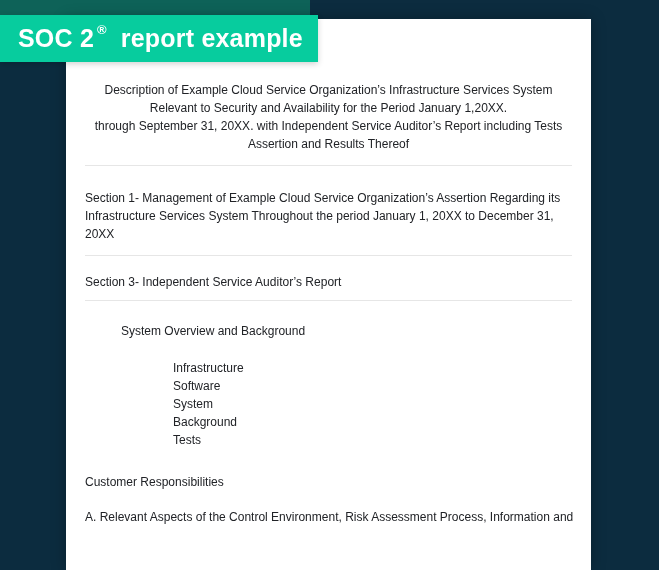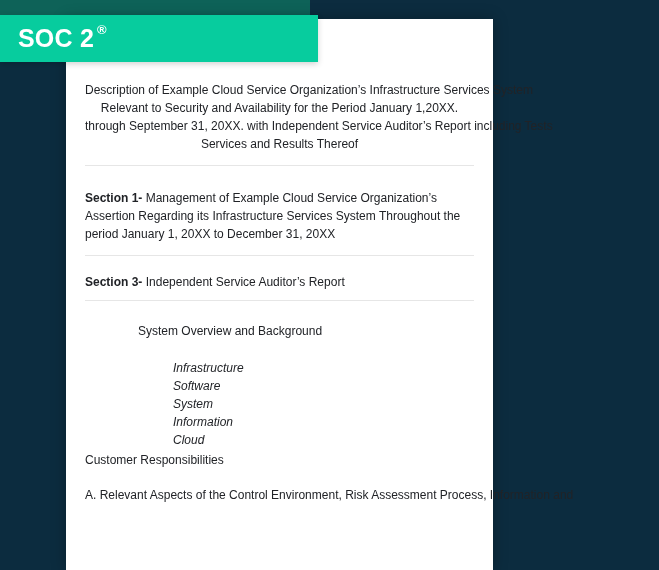--- a/index.html
+++ b/index.html
@@ -19,21 +19,21 @@
     overflow:hidden;
     font-family:"Liberation Sans","DejaVu Sans",sans-serif;
   }
   .top-strip{
     position:absolute;left:0;top:0;
     width:310px;height:15px;
     background:var(--accent-dark);
   }
   .page{
     position:absolute;left:66px;top:19px;
-    width:427px;height:551px;
+    width:525px;height:551px;
     background:var(--page-bg);
     box-shadow:0 0 14px rgba(0,0,0,0.28);
     padding:62px 19px 0 19px;
     color:var(--text);
     font-size:12px;
     line-height:18px;
   }
   .banner{
     position:absolute;left:0;top:15px;
     width:318px;height:47px;
@@ -60,74 +60,74 @@
   }
   .doc-title div{white-space:nowrap;}
   hr.divider{
     border:none;border-top:1px solid var(--divider);
     height:0;
   }
   .hr-1{margin-top:12px;}
   .hr-2{margin-top:12px;}
   .hr-3{margin-top:9px;}
   .section{font-weight:normal;}
-  .section .label{font-weight:bold;margin-top:44px;}
+  .section .label{font-weight:normal;margin-top:44px;}
   .sec-1{margin-top:23px;}
   .sec-2{margin-top:17px;}
   .sec-3{margin-top:20px;}
   .overview-heading{
     margin-top:21px;
-    margin-left:53px;
+    margin-left:36px;
   }
   .overview-list{
     margin-top:19px;
     margin-left:88px;
     list-style:none;
-    font-style:italic;
   }
-  .customer-resp{margin-top:2px;}
+  .customer-resp{margin-top:24px;}
   .truncated-line{margin-top:17px;white-space:nowrap;}
 </style>
 </head>
 <body>
 
 <div class="top-strip"></div>
 
 <div class="page">
 
   <div class="doc-title">
     <div>Description of Example Cloud Service Organization’s Infrastructure Services System</div>
     <div>Relevant to Security and Availability for the Period January 1,20XX.</div>
     <div>through September 31, 20XX. with Independent Service Auditor’s Report including Tests</div>
-    <div>Services and Results Thereof</div>
+    <div>Assertion and Results Thereof</div>
   </div>
 
   <hr class="divider hr-1">
 
   <p class="section sec-1"><span class="label">Section 1-</span><span> Management of Example Cloud Service Organization’s Assertion Regarding its Infrastructure Services System Throughout the period January 1, 20XX to December 31, 20XX</span></p>
 
   <hr class="divider hr-2">
 
   <p class="section sec-2"><span class="label">Section 3-</span><span> Independent Service Auditor’s Report</span></p>
 
   <hr class="divider hr-3">
 
 
   <div class="overview-heading">System Overview and Background</div>
 
   <ul class="overview-list">
     <li>Infrastructure</li>
     <li>Software</li>
     <li>System</li>
-    <li>Information</li>
-    <li>Cloud</li>
+    <li>Background</li>
+    <li>Tests</li>
   </ul>
 
   <div class="customer-resp">Customer Responsibilities</div>
 
   <div class="truncated-line">A. Relevant Aspects of the Control Environment, Risk Assessment Process, Information and</div>
 
 </div>
 
 <div class="banner">
   <span>SOC 2</span>
     <span class="reg">®</span>
+    <span>report example</span>
 </div>
 
 </body></html>

